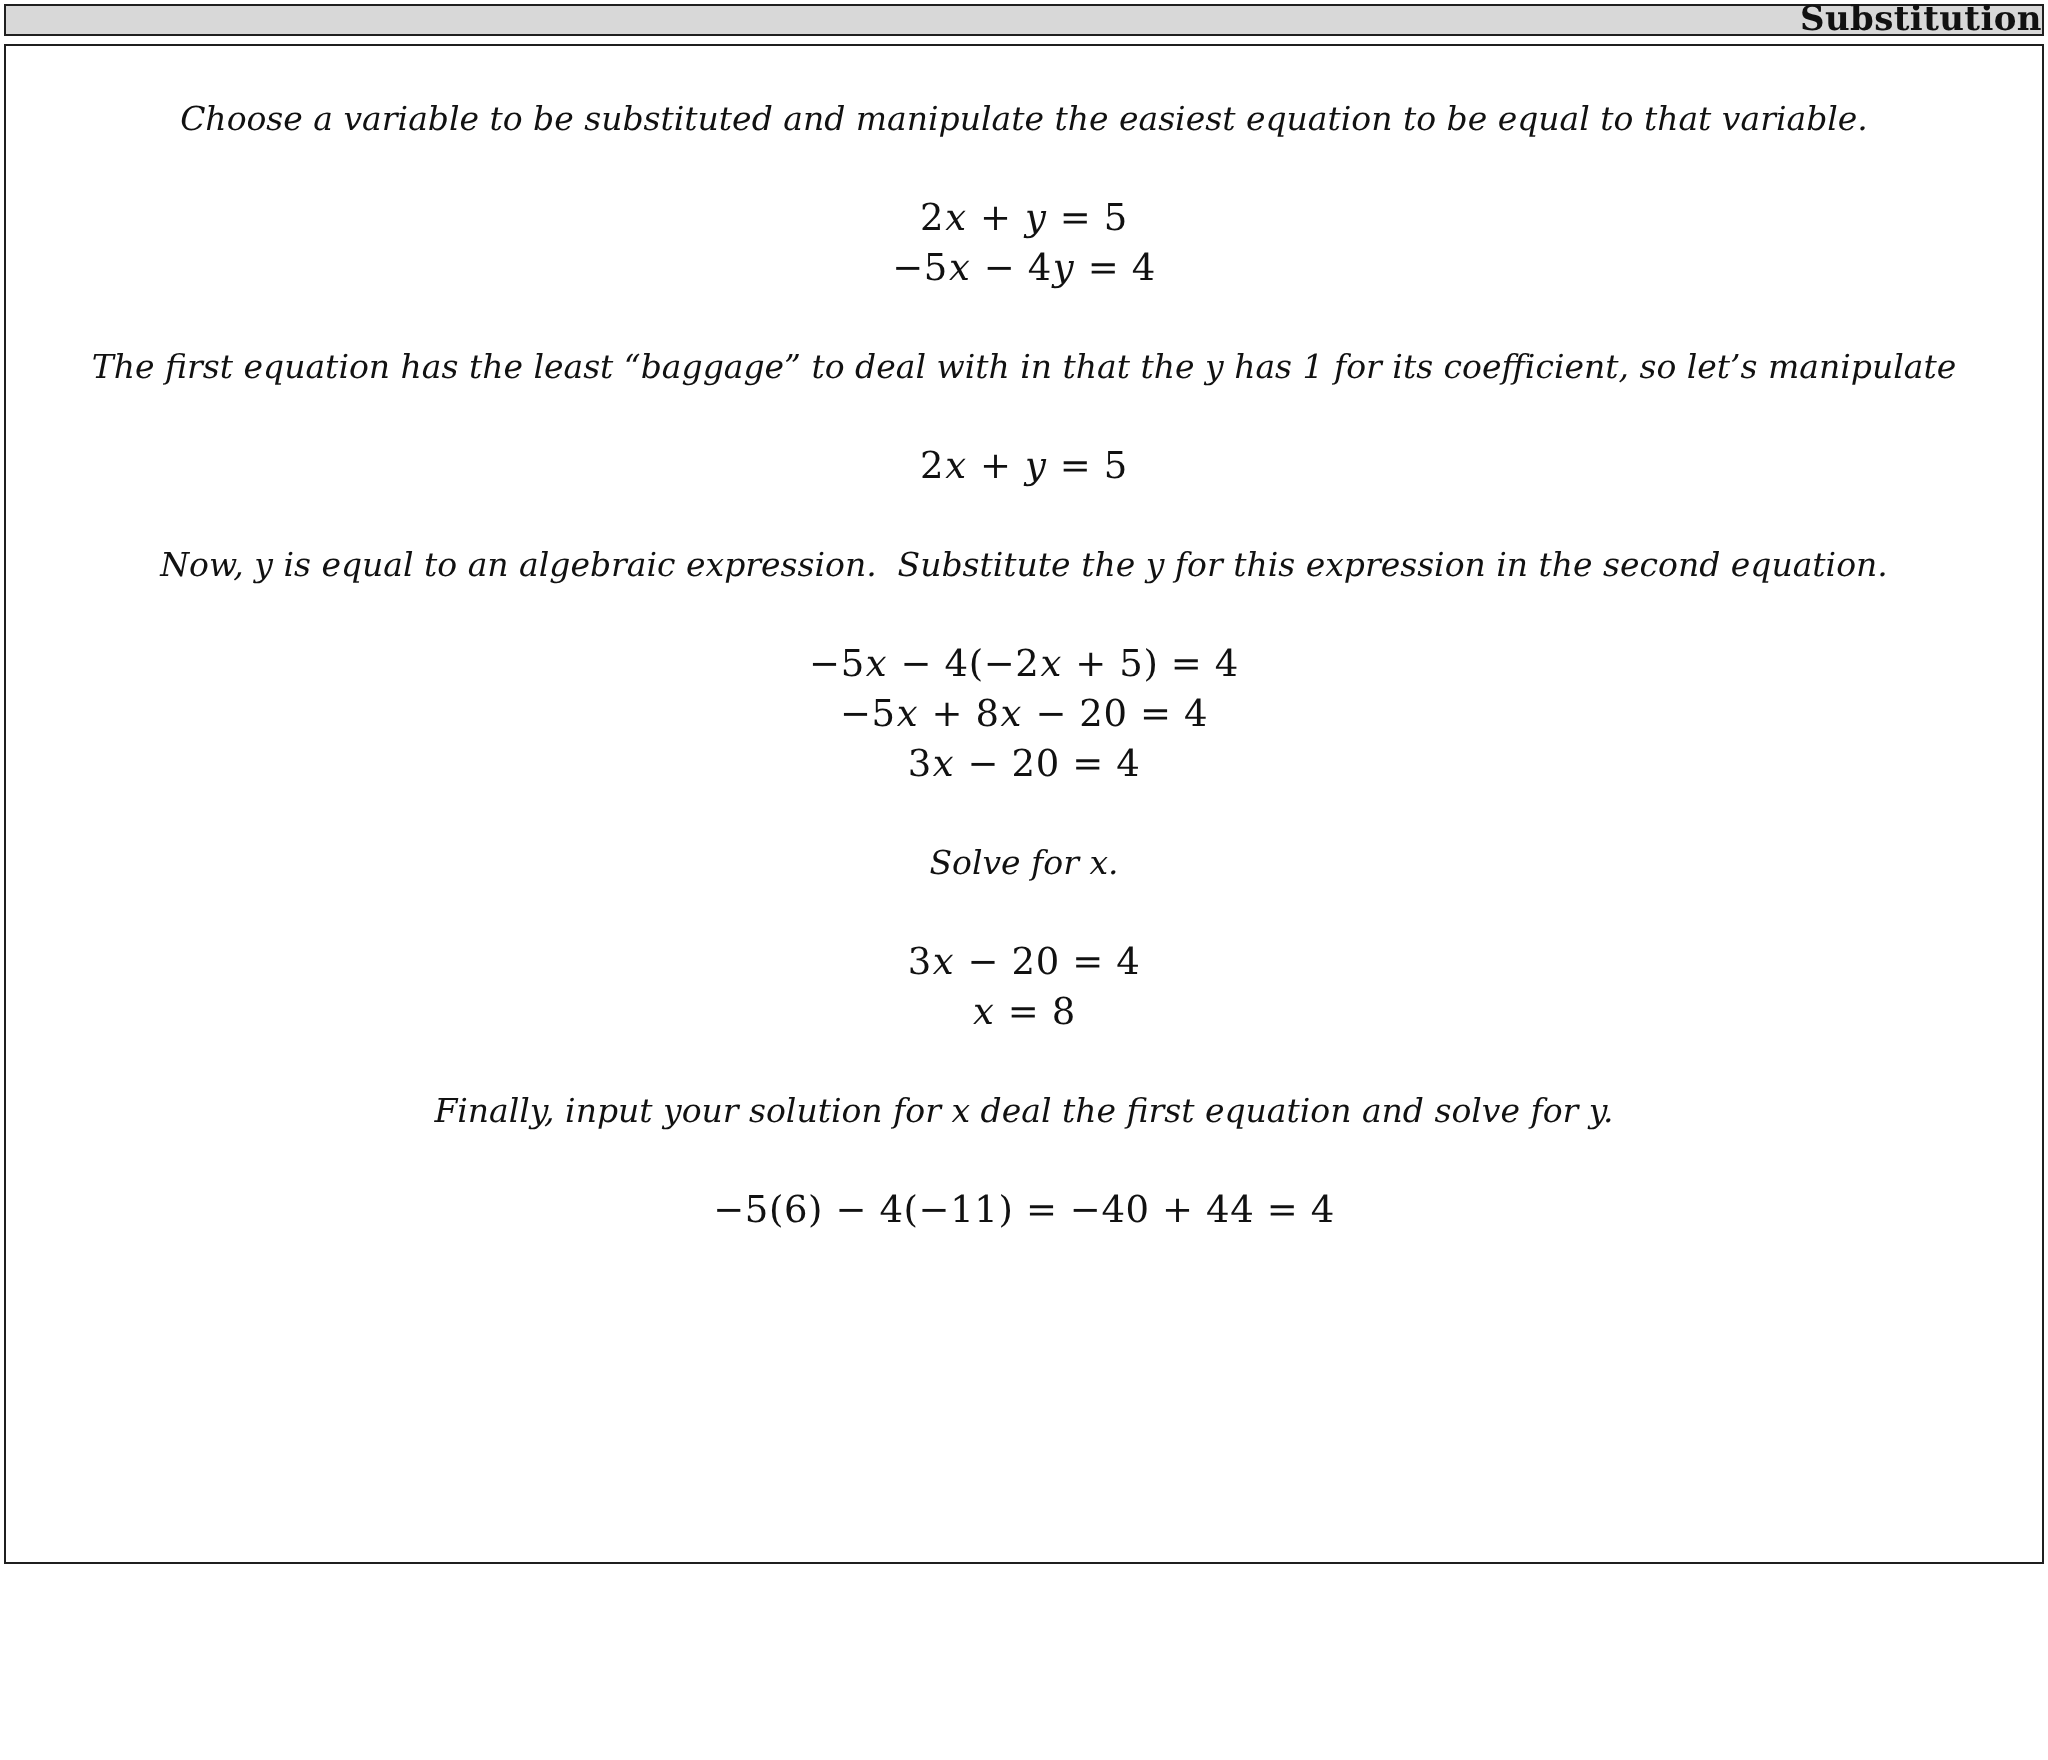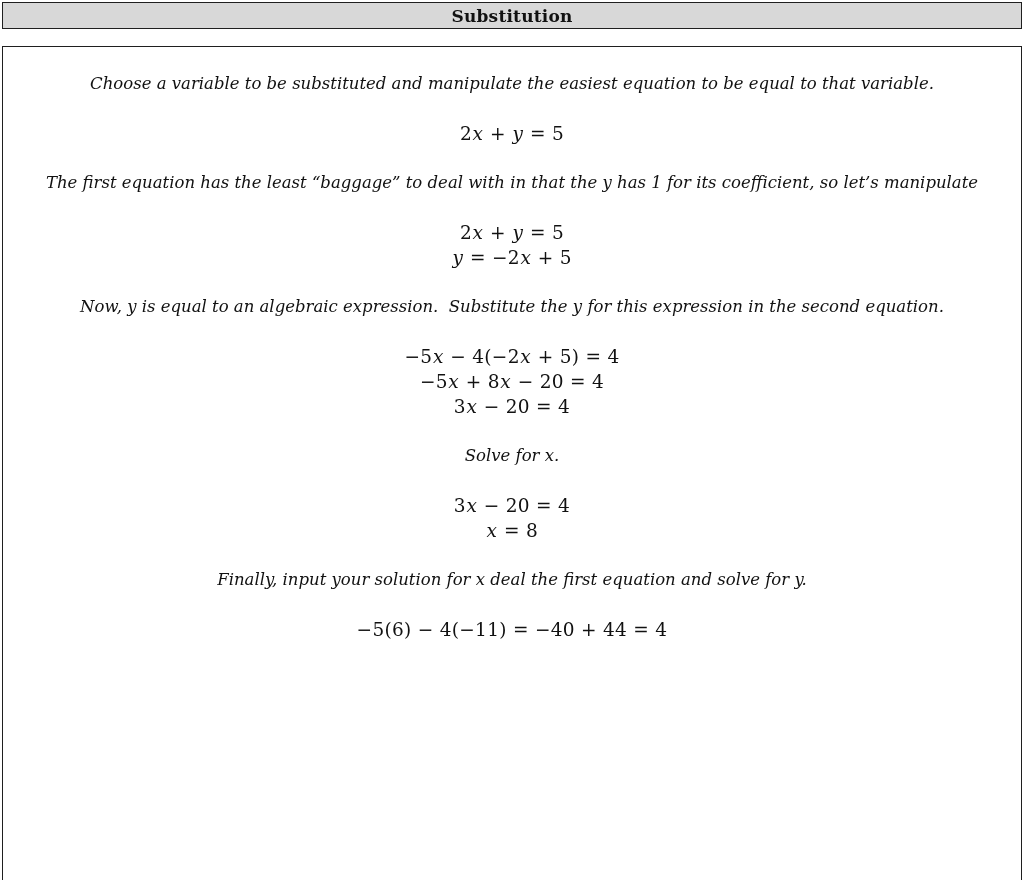--- a/index.html
+++ b/index.html
@@ -12,36 +12,36 @@
     height: 880px;
     font-family: "DejaVu Serif", serif;
     color: #111111;
     overflow: hidden;
   }
   .page {
     margin: 2px;
   }
   .header-box {
     box-sizing: border-box;
-    height: 27px;
+    height: 16px;
     border: 1.5px solid #1f1f1f;
     background: #d8d8d8;
     display: flex;
     align-items: center;
-    justify-content: center;
+    justify-content: flex-end;
   }
   .title {
     font-weight: bold;
     font-size: 17px;
     letter-spacing: 0.2px;
   }
   .body-box {
     box-sizing: border-box;
-    height: 846px;
-    margin-top: 17px;
+    height: 760px;
+    margin-top: 4px;
     border: 1.5px solid #1f1f1f;
     background: #ffffff;
     padding: 24px 24px 20px 24px;
     text-align: center;
   }
   .block {
     margin: 0 0 24px 0;
   }
   .block:last-child {
     margin-bottom: 0;
@@ -69,27 +69,27 @@
 <div class="page">
   <div class="header-box">
     <span class="title">Substitution</span>
   </div>
   <div class="body-box" id="content">
       <div class="block text">
         <div class="line">Choose a variable to be substituted and manipulate the easiest equation to be equal to that variable.</div>
       </div>
       <div class="block math">
         <div class="line">2<i>x</i> + <i>y</i> = 5</div>
+        <div class="line">−5<i>x</i> − 4<i>y</i> = 4</div>
       </div>
       <div class="block text">
         <div class="line">The first equation has the least “baggage” to deal with in that the y has 1 for its coefficient, so let’s manipulate</div>
       </div>
       <div class="block math">
         <div class="line">2<i>x</i> + <i>y</i> = 5</div>
-        <div class="line"><i>y</i> = −2<i>x</i> + 5</div>
       </div>
       <div class="block text">
         <div class="line">Now, y is equal to an algebraic expression.  Substitute the y for this expression in the second equation.</div>
       </div>
       <div class="block math">
         <div class="line">−5<i>x</i> − 4(−2<i>x</i> + 5) = 4</div>
         <div class="line">−5<i>x</i> + 8<i>x</i> − 20 = 4</div>
         <div class="line">3<i>x</i> − 20 = 4</div>
       </div>
       <div class="block text">

